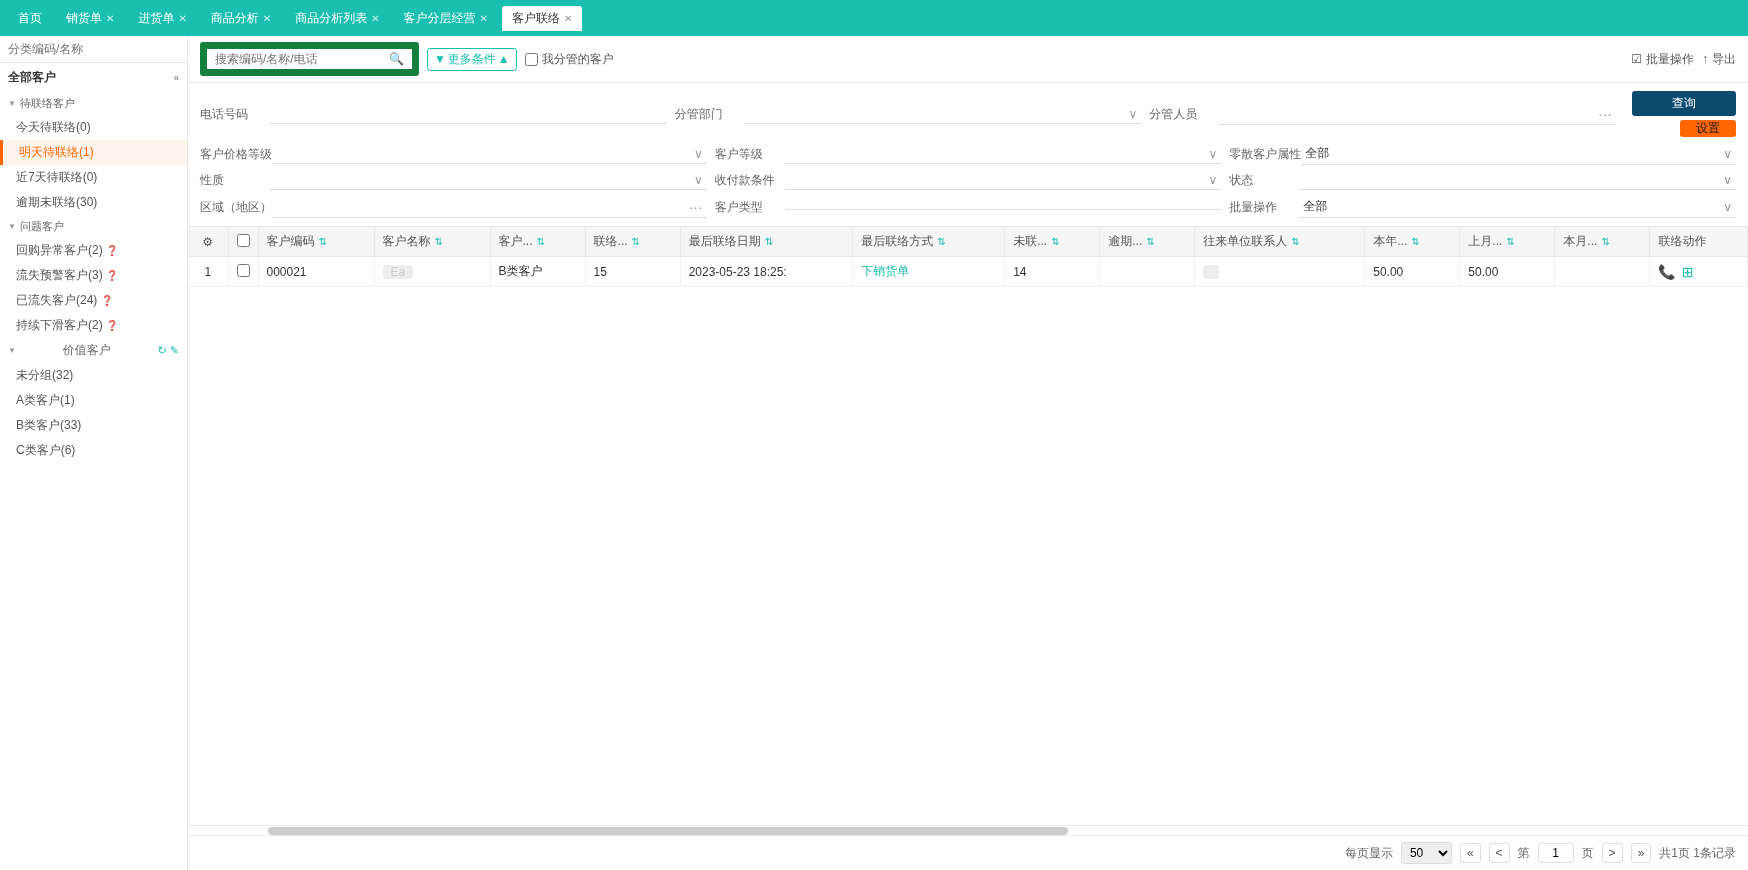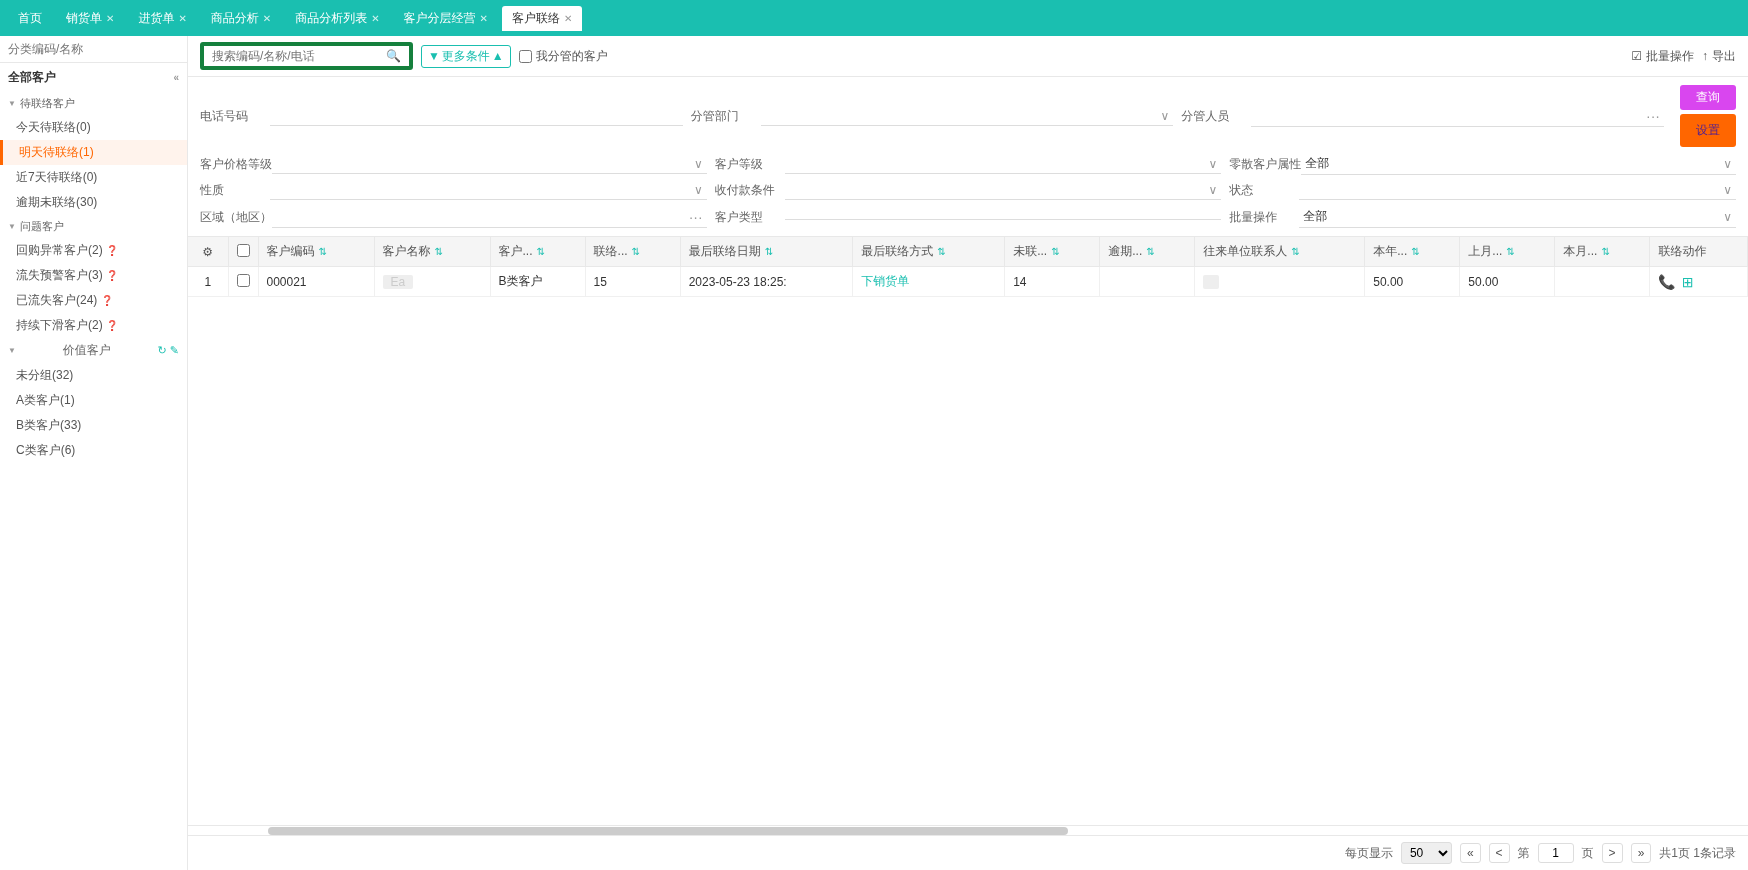--- a/index.html
+++ b/index.html
@@ -101,21 +101,21 @@
     
     .toolbar {
       background: #fff;
       border-bottom: 1px solid #e8e8e8;
       padding: 6px 12px;
       display: flex;
       align-items: center;
       gap: 8px;
     }
     .toolbar-search {
-      border: 4px solid #15803d;
+      border: 7px solid #15803d;
       border-radius: 3px;
       padding: 3px 8px;
       display: flex;
       align-items: center;
       gap: 4px;
       min-width: 200px;
     }
     .toolbar-search input {
       border: none;
       outline: none;
@@ -211,36 +211,37 @@
     .filter-select-arrow { color: #999; }
     .filter-dots { color: #999; font-size: 14px; cursor: pointer; }
 
     .filter-actions {
       display: flex;
       flex-direction: column;
       gap: 4px;
       margin-left: 8px;
     }
     .btn-query {
-      background: #d946ef;
+      background: #0c4a6e;
       color: #fff;
       border: none;
       border-radius: 3px;
       padding: 4px 16px;
       cursor: pointer;
       font-size: 12px;
     }
     .btn-settings {
       background: #f60;
-      color: #4c1d95;
+      color: #0f172a;
       border: none;
       border-radius: 3px;
-      padding: 8px 16px;
-      cursor: pointer;
-      font-size: 12px;
+      padding: 0 16px;
+      cursor: pointer;
+      font-size: 12px;
+      margin-left: 48px;
     }
 
     
     .table-area {
       flex: 1;
       overflow: auto;
       background: #fff;
       margin: 0;
     }
     table {

